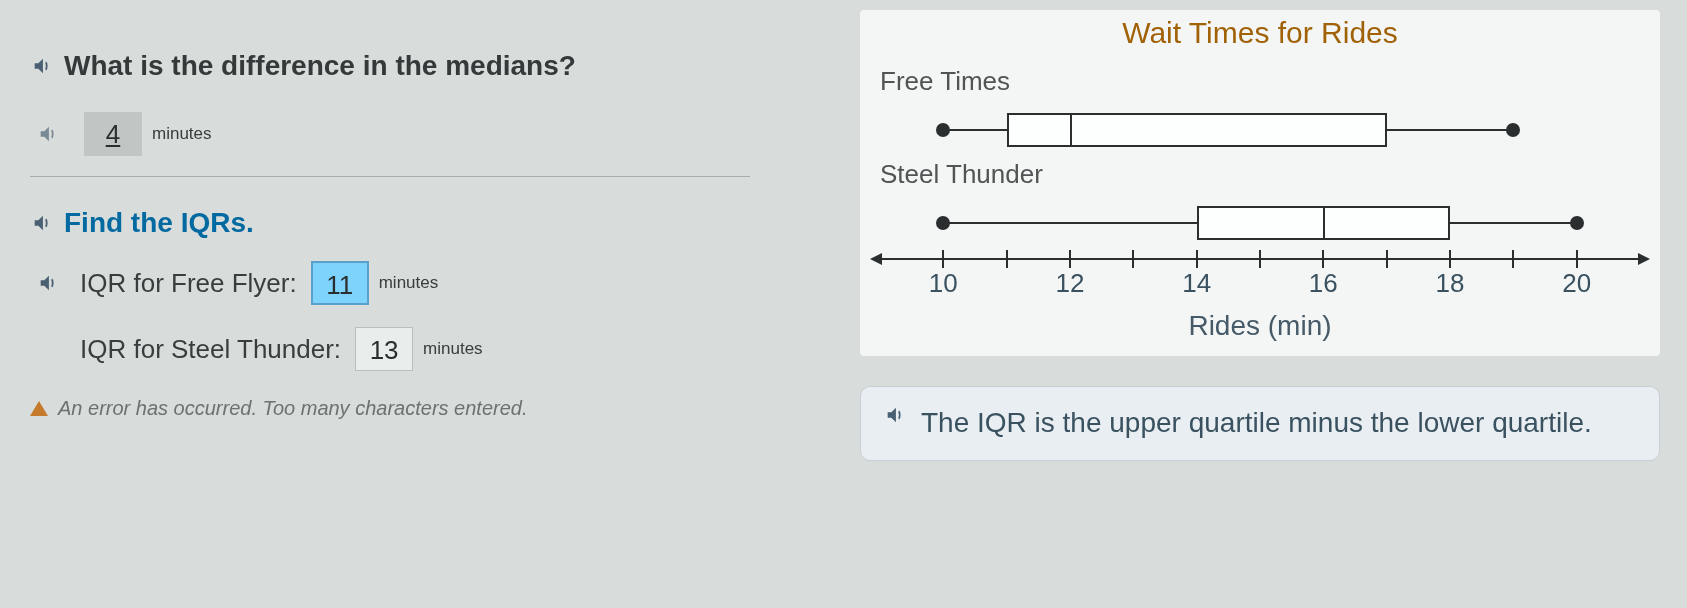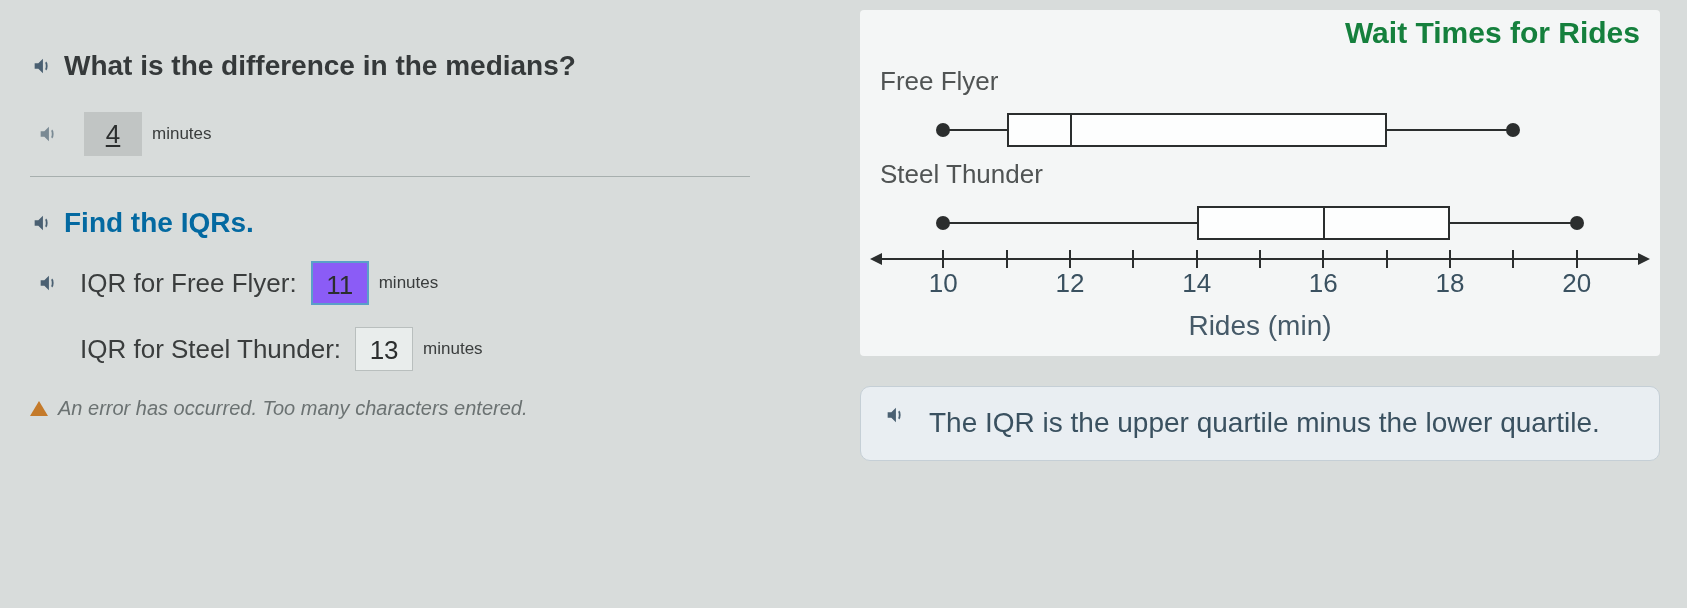--- a/index.html
+++ b/index.html
@@ -39,21 +39,21 @@
     height: 44px;
     background: #c1c5c4;
     border: none;
     text-align: center;
     font-size: 26px;
     line-height: 44px;
     color: #2b2e2e;
     margin: 0 10px 0 14px;
   }
   .input-box.active {
-    background: #8b5cf6;
+    background: #7dd3fc;
     border: 2px solid #5aa0c8;
   }
   .input-box.plain {
     background: #e9edec;
     border: 1px solid #b9bfbe;
   }
   .unit { font-size: 17px; color: #3a3d3d; }
   .divider {
     border: none;
     border-top: 1px solid #a7afae;
@@ -72,21 +72,21 @@
     margin-right: 10px;
   }
 
   
   .chart-wrap {
     background: #f4f6f6;
     border-radius: 4px;
     padding: 4px 20px 14px 20px;
     color: #4a4e4e;
   }
-  .chart-title { font-size: 30px; font-weight: 700; text-align: right; color: #15803d; margin: 2px 0 16px 0; }
+  .chart-title { font-size: 30px; font-weight: 400; text-align: center; color: #a16207; margin: 2px 0 16px 0; }
   .series-label { font-size: 26px; color: #505454; margin-bottom: 4px; }
   .plot-area { position: relative; width: 760px; margin: 0 auto; }
   .plot-canvas { position: relative; height: 58px; width: 100%; }
   .whisker-line { position: absolute; height: 2px; background: #2b2e2e; top: 50%; transform: translateY(-50%); }
   .box {
     position: absolute; top: 12px; height: 34px;
     background: #fdfefe; border: 2px solid #2b2e2e;
   }
   .median-line { position: absolute; top: 12px; height: 34px; width: 2px; background: #2b2e2e; }
   .dot { position: absolute; width: 14px; height: 14px; background: #2b2e2e; border-radius: 50%; top: 50%; transform: translate(-50%, -50%); }
@@ -104,21 +104,21 @@
   .axis-title { text-align: center; font-size: 28px; color: #465a68; margin-top: 8px; }
 
   .hint-box {
     margin-top: 30px;
     background: #e9eef2;
     border: 1px solid #c5cfd6;
     border-radius: 10px;
     padding: 16px 22px;
     display: flex;
     align-items: flex-start;
-    gap: 12px;
+    gap: 4px;
   }
   .hint-text { font-size: 28px; color: #3a5160; line-height: 1.45; }
 </style>
 </head>
 <body>
 
 <div class="container">
 
   <div class="left-panel">
 
@@ -178,21 +178,21 @@
       <span class="warn-icon"></span>
       <span>An error has occurred. Too many characters entered.</span>
     </div>
   </div>
 
   <div class="right-panel">
     <div class="chart-wrap">
       <div class="chart-title">Wait Times for Rides</div>
 
       <div class="plot-area" id="plot-area">
-          <div class="series-label">Free Flyer</div>
+          <div class="series-label">Free Times</div>
           <div class="plot-canvas">
             <div class="whisker-line" style="left: 8.33333%; width: 75%;"></div>
             <div class="box" style="left: 16.6667%; width: 50%;"></div>
             <div class="median-line" style="left: 25%;"></div>
             <div class="dot" style="left: 8.33333%;"></div>
             <div class="dot" style="left: 83.3333%;"></div>
           </div>
           <div class="series-label">Steel Thunder</div>
           <div class="plot-canvas">
             <div class="whisker-line" style="left: 8.33333%; width: 83.3333%;"></div>

